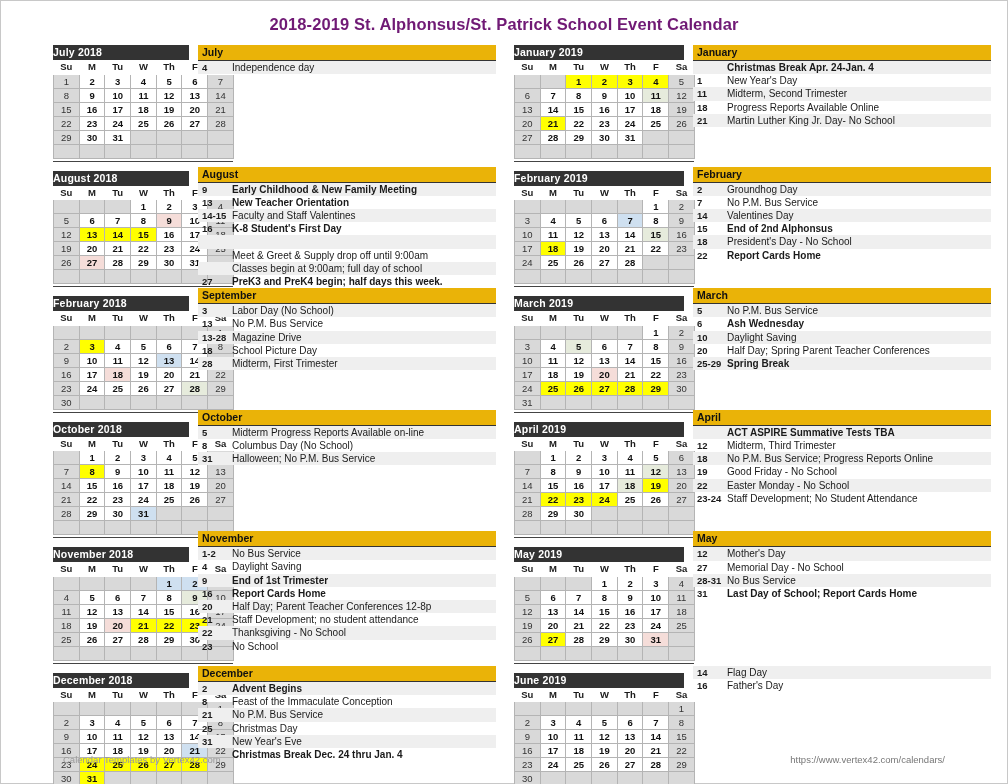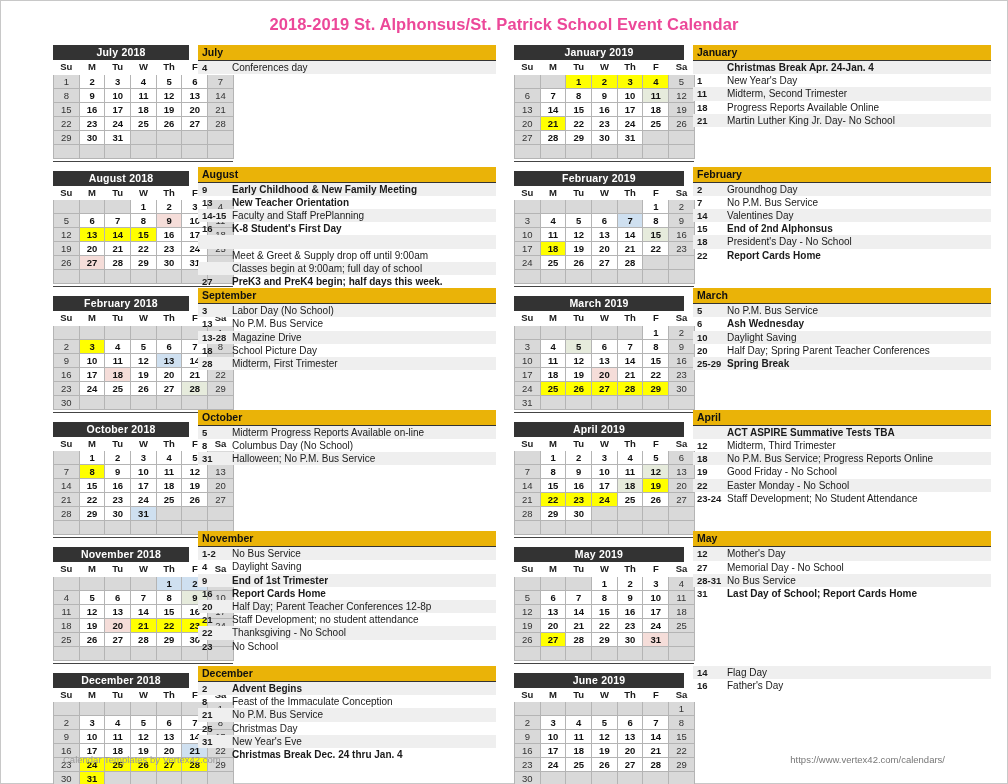--- a/index.html
+++ b/index.html
@@ -14,41 +14,40 @@
   #page {
     position:relative;
     width:1008px; height:784px;
     border:1px solid #c8c8c8;
     background:#fff;
   }
   #title {
     text-align:center;
     font-size:16.5px;
     font-weight:bold;
-    color:#ec4899;
+    color:#701a75;
     padding-top:14px;
     padding-bottom:11px;
     letter-spacing:0.1px;
   }
   #grid {
     display:flex;
     padding:0 8px;
     gap:0;
   }
   .half { display:flex; width:50%; }
   .cal-col { width:180px; flex:0 0 180px; padding-left:44px; }
   .cal-col.right { padding-left:10px; }
   .ev-col { flex:1 1 auto; padding-left:9px; padding-right:8px; }
 
   
   .month { margin-bottom:9px; }
   .month-title {
     background:#333333;
     color:#ffffff;
-    text-align:center;
     font-size:10.5px;
     font-weight:bold;
     line-height:15px;
     height:15px;
     letter-spacing:0.2px;
   }
   table.m { border-collapse:collapse; width:180px; table-layout:fixed; }
   table.m th, table.m td {
     width:25.7px;
     height:14px;
@@ -552,21 +551,21 @@
                 </tr>
               </tbody>
             </table>
           </div>
         </div>
       <div class="ev-col" id="events-left">
           <div class="ev-block">
             <div class="ev-head">July</div>
             <div class="ev-row alt">
               <div class="ev-date">4</div>
-              <div class="ev-text">Conferences day</div>
+              <div class="ev-text">Independence day</div>
             </div>
             <div class="ev-spacer"></div>
             <div class="ev-spacer"></div>
             <div class="ev-spacer"></div>
             <div class="ev-spacer"></div>
             <div class="ev-spacer"></div>
             <div class="ev-spacer"></div>
             <div class="ev-spacer"></div>
           </div>
           <div class="ev-block">
@@ -574,21 +573,21 @@
             <div class="ev-row alt b">
               <div class="ev-date">9</div>
               <div class="ev-text">Early Childhood &amp; New Family Meeting</div>
             </div>
             <div class="ev-row b">
               <div class="ev-date">13</div>
               <div class="ev-text">New Teacher Orientation</div>
             </div>
             <div class="ev-row alt">
               <div class="ev-date">14-15</div>
-              <div class="ev-text">Faculty and Staff PrePlanning</div>
+              <div class="ev-text">Faculty and Staff Valentines</div>
             </div>
             <div class="ev-row b">
               <div class="ev-date">16</div>
               <div class="ev-text">K-8 Student's First Day</div>
             </div>
             <div class="ev-row alt">
               <div class="ev-date"></div>
               <div class="ev-text"></div>
             </div>
             <div class="ev-row">

